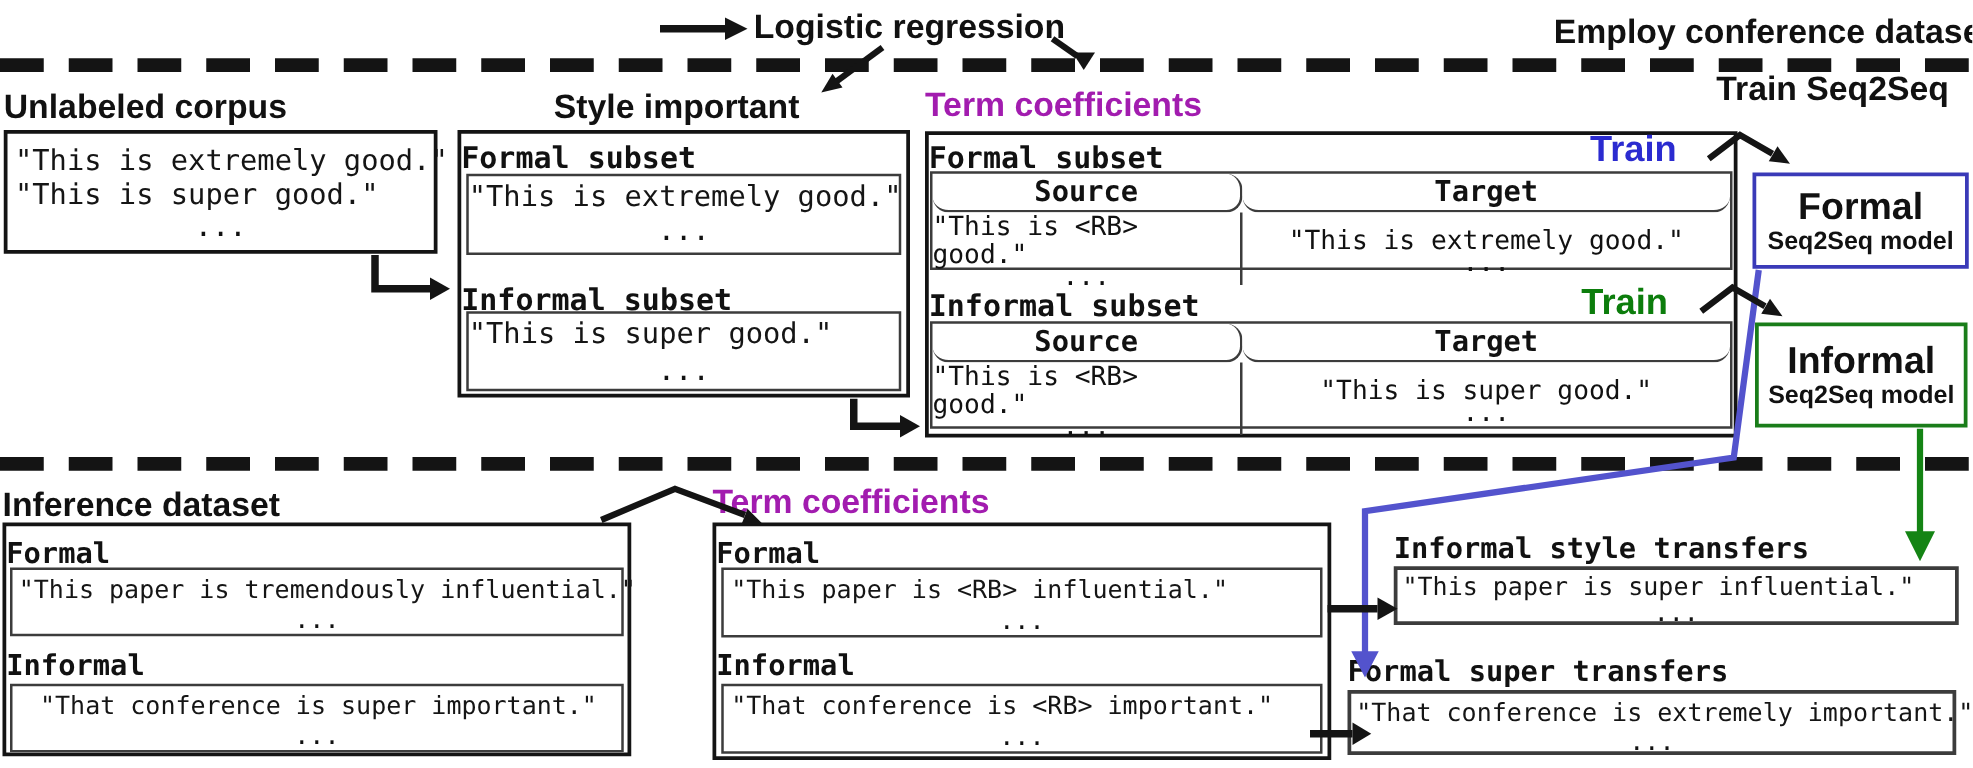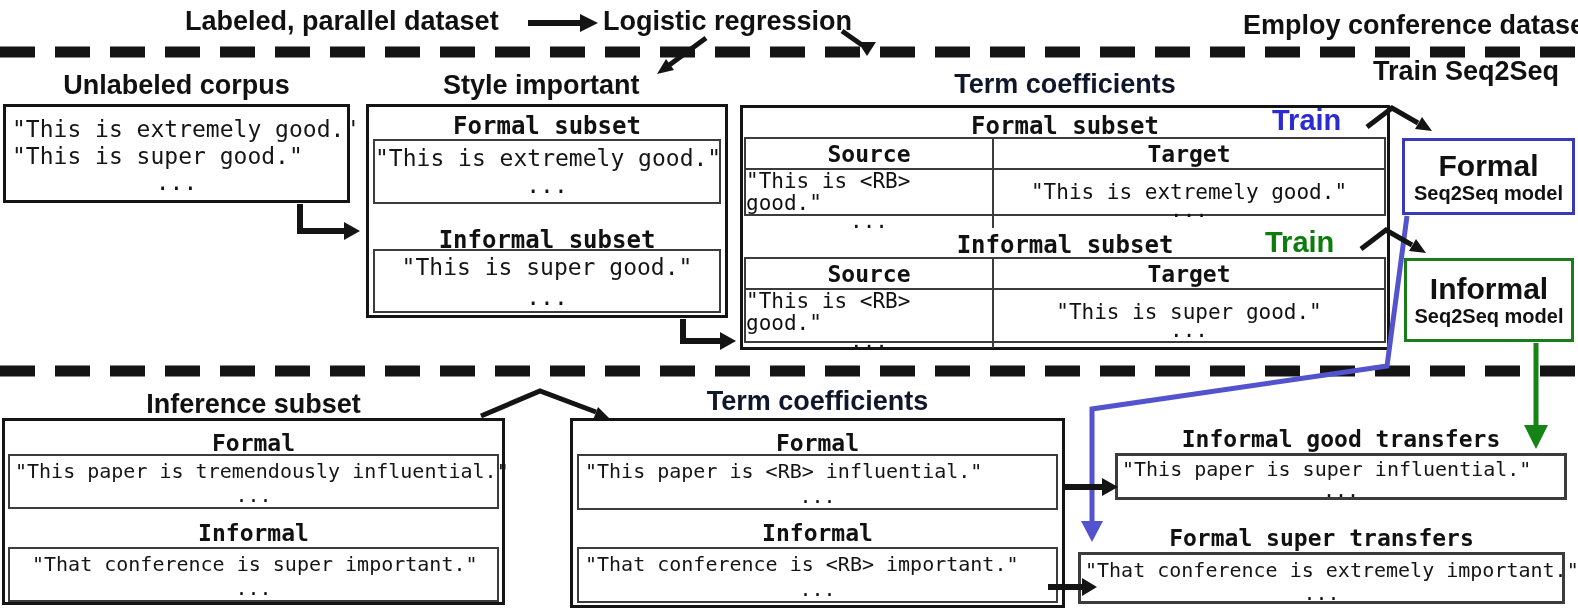--- a/index.html
+++ b/index.html
@@ -1,32 +1,32 @@
 <!DOCTYPE html>
 <html><head>
 <meta charset="utf-8">
 <style>
   html,body{margin:0;padding:0;background:#fff;}
   .canvas{position:relative;width:1578px;height:614px;background:#fff;overflow:hidden;
           font-family:"Liberation Sans",sans-serif;color:#111;}
   .abs{position:absolute;}
   svg.layer{position:absolute;left:0;top:0;width:1578px;height:614px;pointer-events:none;z-index:5;}
   .sansh{font:bold 27px/1.05 "Liberation Sans",sans-serif;white-space:nowrap;color:#111;z-index:3;}
-  .ctr{text-align:center;}
+  .ctr{}
   .mono{font-family:"DejaVu Sans Mono",monospace;white-space:nowrap;color:#151515;}
   .monob{font-family:"DejaVu Sans Mono",monospace;font-weight:bold;white-space:nowrap;color:#111;}
   .box{position:absolute;box-sizing:border-box;border:3px solid #141414;background:#fff;z-index:2;}
   .inner{position:absolute;box-sizing:border-box;border:2px solid #3c3c3c;background:#fff;}
   .ell{position:absolute;width:100%;text-align:center;font-family:"DejaVu Sans Mono",monospace;}
-  .brown{color:#0f172a;}
+  .brown{color:#a21caf;}
   .trainblue{color:#2b2bd0;font:bold 29px "Liberation Sans",sans-serif;z-index:4;}
   .traingreen{color:#0c7d0c;font:bold 29px "Liberation Sans",sans-serif;z-index:4;}
   .tbl{position:absolute;box-sizing:border-box;border:2px solid #3c3c3c;display:grid;background:#fff;}
   .tbl .hc{box-sizing:border-box;border-bottom:2px solid #3c3c3c;display:flex;align-items:center;justify-content:center;
-           font:bold 23px "DejaVu Sans Mono",monospace;}
+           font:bold 23px "DejaVu Sans Mono",monospace;border-radius:13px;}
   .tbl .c1{border-right:2px solid #3c3c3c;}
   .tbl .dc{box-sizing:border-box;display:flex;flex-direction:column;align-items:center;justify-content:center;
            font:21px/22px "DejaVu Sans Mono",monospace;}
   .tbl .dc .dots{font-size:21px;line-height:14px;}
   .model{position:absolute;box-sizing:border-box;background:#fff;display:flex;flex-direction:column;
          align-items:center;justify-content:center;z-index:2;}
   .model .nm{font:bold 30px/32px "Liberation Sans",sans-serif;color:#111;}
   .model .tp{font:bold 20px/22px "Liberation Sans",sans-serif;color:#111;}
 </style>
 </head>
@@ -93,21 +93,20 @@
       <line x1="1062" y1="487" x2="1102" y2="487" stroke="#141414" stroke-width="6"></line>
       <polygon points="1102,478 1118,487 1102,496" fill="#141414"></polygon>
     </g>
 
     <g>
       <line x1="1048" y1="587" x2="1082" y2="587" stroke="#141414" stroke-width="6"></line>
       <polygon points="1082,578 1097,587 1082,596" fill="#141414"></polygon>
     </g>
   </svg>
 
-  <div class="abs sansh" style="left:185px;top:7px;">Labeled, parallel dataset</div>
   <div class="abs sansh" style="left:603px;top:7px;">Logistic regression</div>
   <div class="abs sansh" style="left:1243px;top:11px;">Employ conference dataset</div>
   <div class="abs sansh" style="left:1373px;top:57px;">Train Seq2Seq</div>
 
   <div class="abs sansh ctr" style="left:3px;top:71px;width:347px;">Unlabeled corpus</div>
   <div class="abs sansh" style="left:443px;top:71px;">Style important</div>
   <div class="abs sansh ctr brown" style="left:740px;top:70px;width:650px;">Term coefficients</div>
 
   <div class="box" style="left:3px;top:104px;width:347px;height:99px;">
     <div class="abs mono" style="left:6px;top:9px;font-size:23px;">"This is extremely good."</div>
@@ -164,21 +163,21 @@
 
   <div class="model" style="left:1402px;top:138px;width:173px;height:77px;border:3px solid #3a3ab8;">
     <div class="nm">Formal</div>
     <div class="tp">Seq2Seq model</div>
   </div>
   <div class="model" style="left:1404px;top:258px;width:170px;height:84px;border:3px solid #1a7d1a;">
     <div class="nm">Informal</div>
     <div class="tp">Seq2Seq model</div>
   </div>
 
-  <div class="abs sansh ctr" style="left:2px;top:390px;width:503px;">Inference subset</div>
+  <div class="abs sansh ctr" style="left:2px;top:390px;width:503px;">Inference dataset</div>
   <div class="abs sansh ctr brown" style="left:570px;top:387px;width:495px;">Term coefficients</div>
 
   <div class="box" style="left:2px;top:418px;width:503px;height:187px;">
     <div class="abs monob ctr" style="left:0;top:9px;width:100%;font-size:23px;">Formal</div>
     <div class="inner" style="left:3px;top:33px;width:491px;height:55px;">
       <div class="abs mono" style="left:5px;top:3px;font-size:20px;">"This paper is tremendously influential."</div>
       <div class="ell" style="top:27px;font-size:20px;">...</div>
     </div>
     <div class="abs monob ctr" style="left:0;top:99px;width:100%;font-size:23px;">Informal</div>
     <div class="inner" style="left:3px;top:126px;width:491px;height:55px;">
@@ -193,21 +192,21 @@
       <div class="abs mono" style="left:6px;top:3px;font-size:20px;">"This paper is &lt;RB&gt; influential."</div>
       <div class="ell" style="top:28px;font-size:20px;">...</div>
     </div>
     <div class="abs monob ctr" style="left:0;top:99px;width:100%;font-size:23px;">Informal</div>
     <div class="inner" style="left:4px;top:126px;width:481px;height:56px;">
       <div class="abs mono" style="left:6px;top:3px;font-size:20px;">"That conference is &lt;RB&gt; important."</div>
       <div class="ell" style="top:28px;font-size:20px;">...</div>
     </div>
   </div>
 
-  <div class="abs monob ctr" style="left:1115px;top:426px;width:452px;font-size:23px;z-index:2;">Informal good transfers</div>
+  <div class="abs monob ctr" style="left:1115px;top:426px;width:452px;font-size:23px;z-index:2;">Informal style transfers</div>
   <div class="inner" style="left:1115px;top:453px;width:452px;height:47px;border-width:3px;z-index:2;">
     <div class="abs mono" style="left:4px;top:1px;font-size:20px;">"This paper is super influential."</div>
     <div class="ell" style="top:22px;font-size:20px;">...</div>
   </div>
 
   <div class="abs monob ctr" style="left:1078px;top:525px;width:487px;font-size:23px;z-index:2;">Formal super transfers</div>
   <div class="inner" style="left:1078px;top:552px;width:487px;height:52px;border-width:3px;z-index:2;">
     <div class="abs mono" style="left:4px;top:3px;font-size:20px;">"That conference is extremely important."</div>
     <div class="ell" style="top:26px;font-size:20px;">...</div>
   </div>

